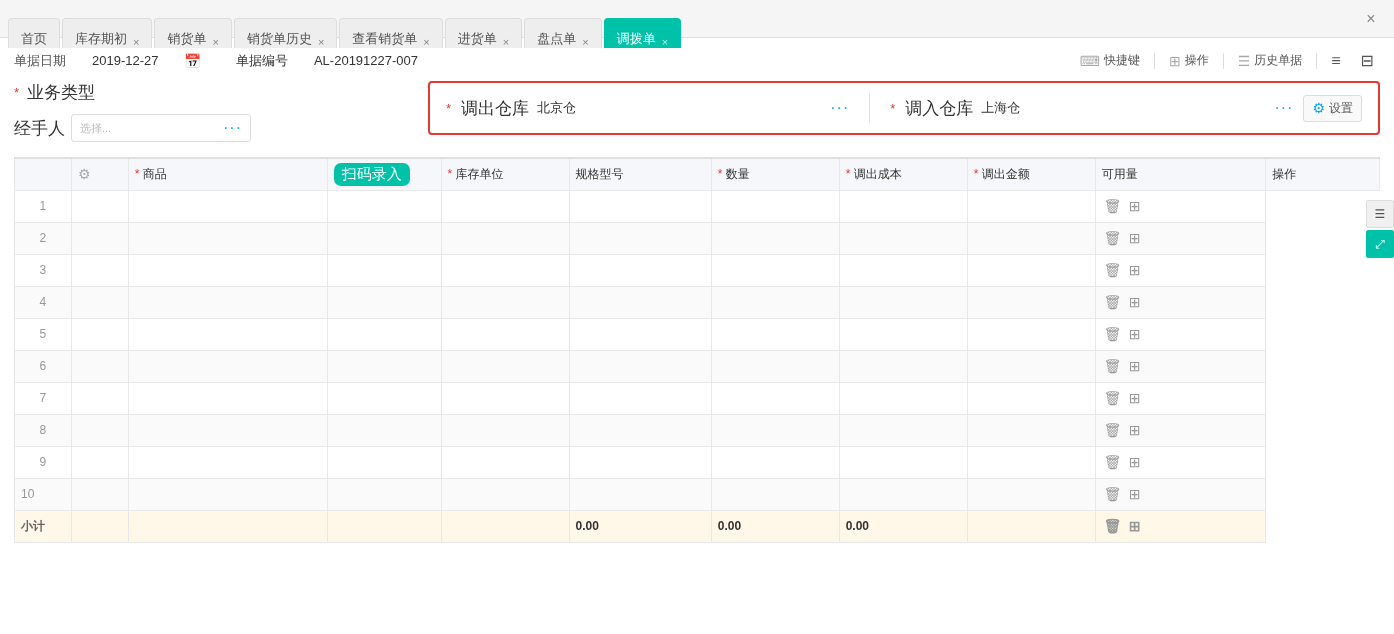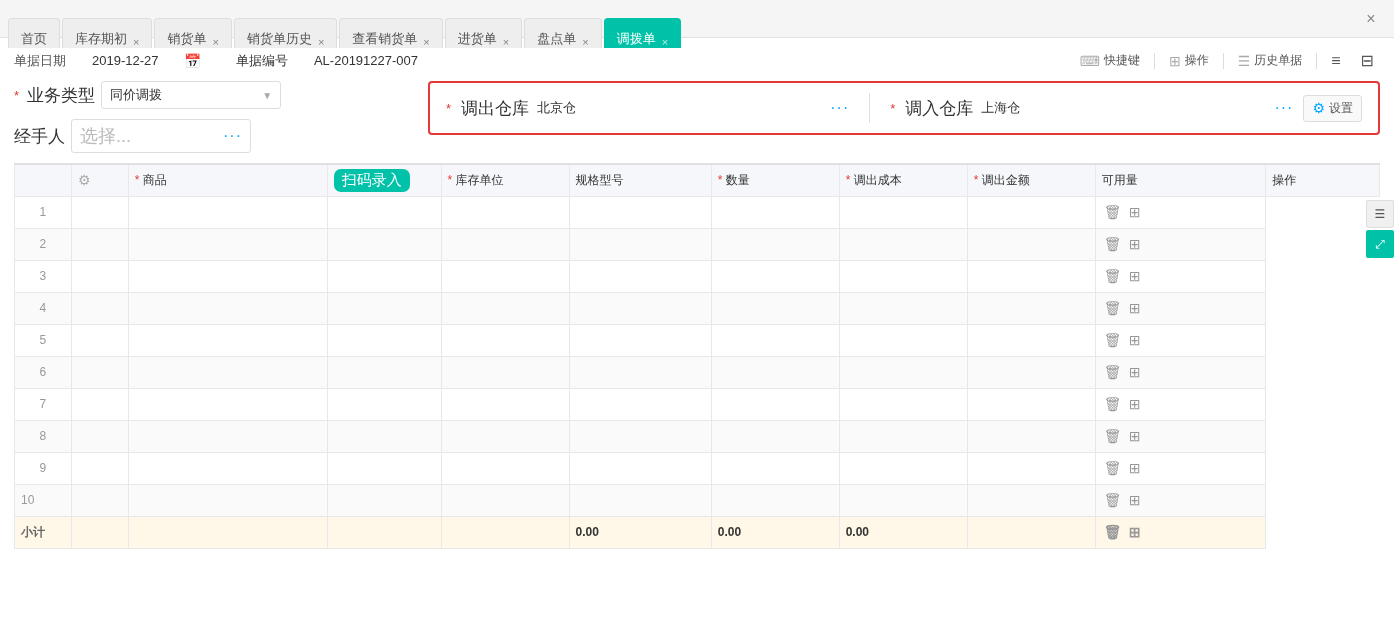--- a/index.html
+++ b/index.html
@@ -51,21 +51,21 @@
       background: #f9f9f9;
     }
     .form-field { display: flex; align-items: center; gap: 6px; }
     .form-field-label { color: #333; font-size: 17px; }
 
     .select-input {
       display: flex; align-items: center; gap: 4px; border: 1px solid #ddd; border-radius: 3px;
       padding: 4px 8px; min-width: 160px; cursor: pointer; background: #fff; justify-content: space-between;
     }
     .select-input .arrow { color: #aaa; font-size: 10px; }
-    .person-placeholder { color: #bbb; font-size: 18px; }
+    .person-placeholder { color: #bbb; font-size: 11px; }
     .person-more { color: #00a8ff; font-size: 16px; letter-spacing: 1px; cursor: pointer; }
 
     
     .data-table { width: 100%; border-collapse: collapse; font-size: 12px; }
     .data-table th, .data-table td {
       border: 1px solid #e8e8e8; padding: 0 6px; height: 32px; text-align: left;
     }
     .data-table thead th {
       background: #f5f7fa; color: #333; font-weight: normal; border-top: 2px solid #e0e0e0;
     }
@@ -188,24 +188,20 @@
     </div>
   </div>
 
   <div style="display:flex; align-items:flex-start; gap:14px; margin-bottom:10px;">
 
     <div style="display:flex; flex-direction:column; gap:10px; min-width:400px;">
 
       <div class="form-field">
         <span class="required-star">*</span>
         <span class="form-field-label">业务类型</span>
-        <div class="select-input" style="min-width:180px;">
-          <span>同价调拨</span>
-          <span class="arrow">▼</span>
-        </div>
       </div>
 
       <div class="form-field">
         <span class="form-field-label">经手人</span>
         <div class="select-input" style="min-width:180px;">
           <span class="person-placeholder">选择...</span>
           <span class="person-more">···</span>
         </div>
       </div>
     </div>

